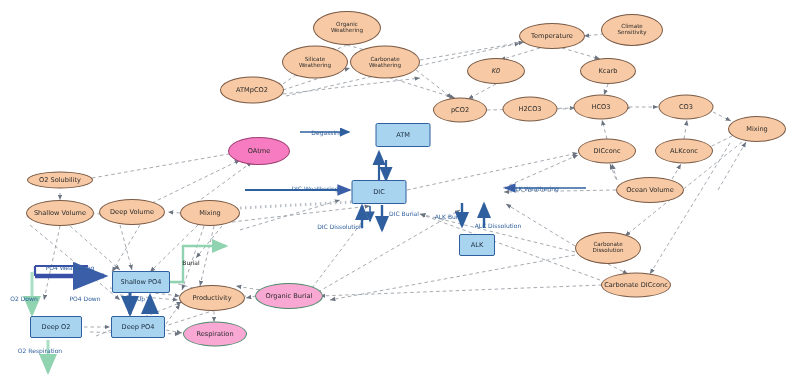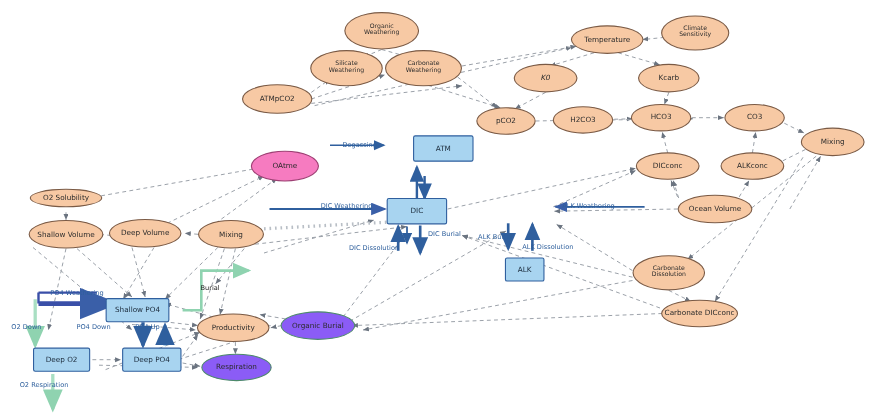--- a/index.html
+++ b/index.html
@@ -7,21 +7,21 @@
        font-family:"DejaVu Sans",sans-serif;}
   #canvas{position:absolute;left:0;top:0;width:800px;height:382px;}
   svg.edges{position:absolute;left:0;top:0;width:800px;height:382px;pointer-events:none;}
 
   .node{position:absolute;display:flex;align-items:center;justify-content:center;
         text-align:center;box-sizing:border-box;line-height:1.05;
         transform:translate(-50%,-50%);}
   .ellipse{border-radius:50%;background:#f7c9a4;border:1.1px solid #7a5a45;
            color:#2b2b2b;}
   .ellipse.pink{background:#f67bc0;border-color:#9d3f73;}
-  .ellipse.green{background:#8b5cf6;border-color:#4d8a6b;}
+  .ellipse.green{background:#f9a8d4;border-color:#4d8a6b;}
   .box{background:#a8d4f0;border:1.3px solid #2f5f9e;color:#1a2a3a;border-radius:2px;}
 
   .flowlabel{position:absolute;transform:translate(-50%,-50%);
              color:#2e5f9c;white-space:nowrap;pointer-events:none;}
   .flowlabel.blk{color:#222;}
 </style>
 </head>
 <body>
 
 <div id="canvas">
@@ -243,21 +243,21 @@
       </div>
       <div class="node box" style="left: 379px; top: 135px; width: 55px; height: 24px; font-size: 6.6px; margin-left: 24px;">
         <span style="white-space: pre-line;">ATM</span>
       </div>
       <div class="node box" style="left: 379px; top: 192px; width: 55px; height: 24px; font-size: 6.6px;">
         <span style="white-space: pre-line;">DIC</span>
       </div>
       <div class="node box" style="left: 477px; top: 197px; width: 36px; height: 22px; font-size: 6.6px; margin-top: 48px;">
         <span style="white-space: pre-line;">ALK</span>
       </div>
-      <div class="node box" style="left: 125px; top: 282px; width: 58px; height: 22px; font-size: 6.6px;">
+      <div class="node box" style="left: 141px; top: 282px; width: 58px; height: 22px; font-size: 6.6px;">
         <span style="white-space: pre-line;">Shallow PO4</span>
       </div>
       <div class="node box" style="left: 56px; top: 327px; width: 52px; height: 22px; font-size: 6.6px;">
         <span style="white-space: pre-line;">Deep O2</span>
       </div>
       <div class="node box" style="left: 138px; top: 327px; width: 54px; height: 22px; font-size: 6.6px;">
         <span style="white-space: pre-line;">Deep PO4</span>
       </div>
     </div>
   <div id="labels">

